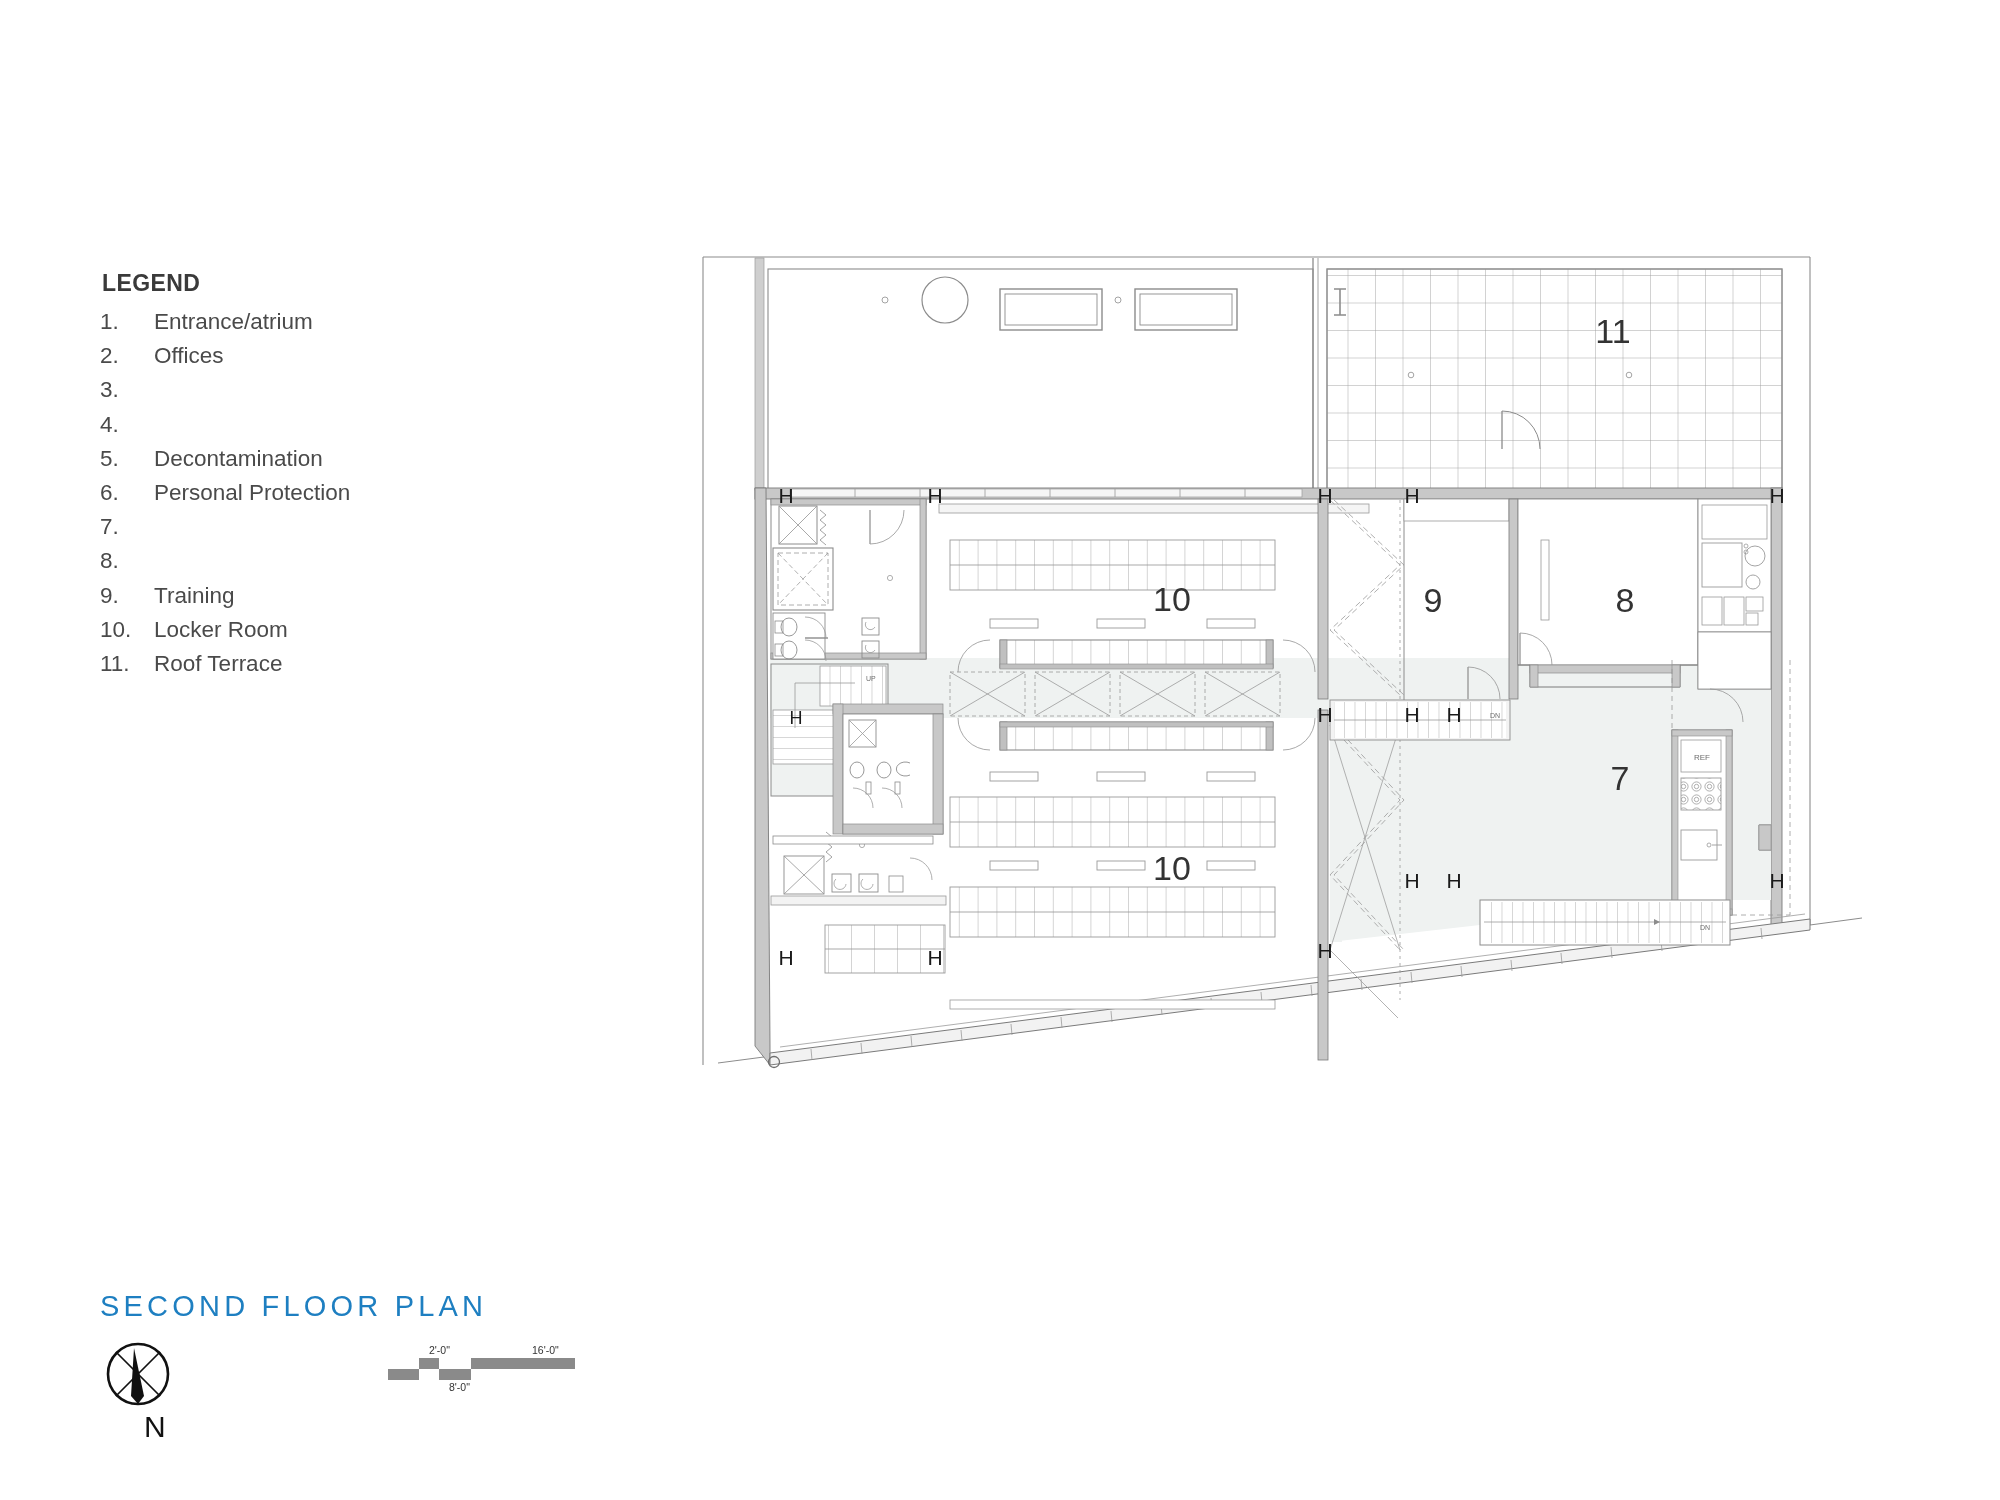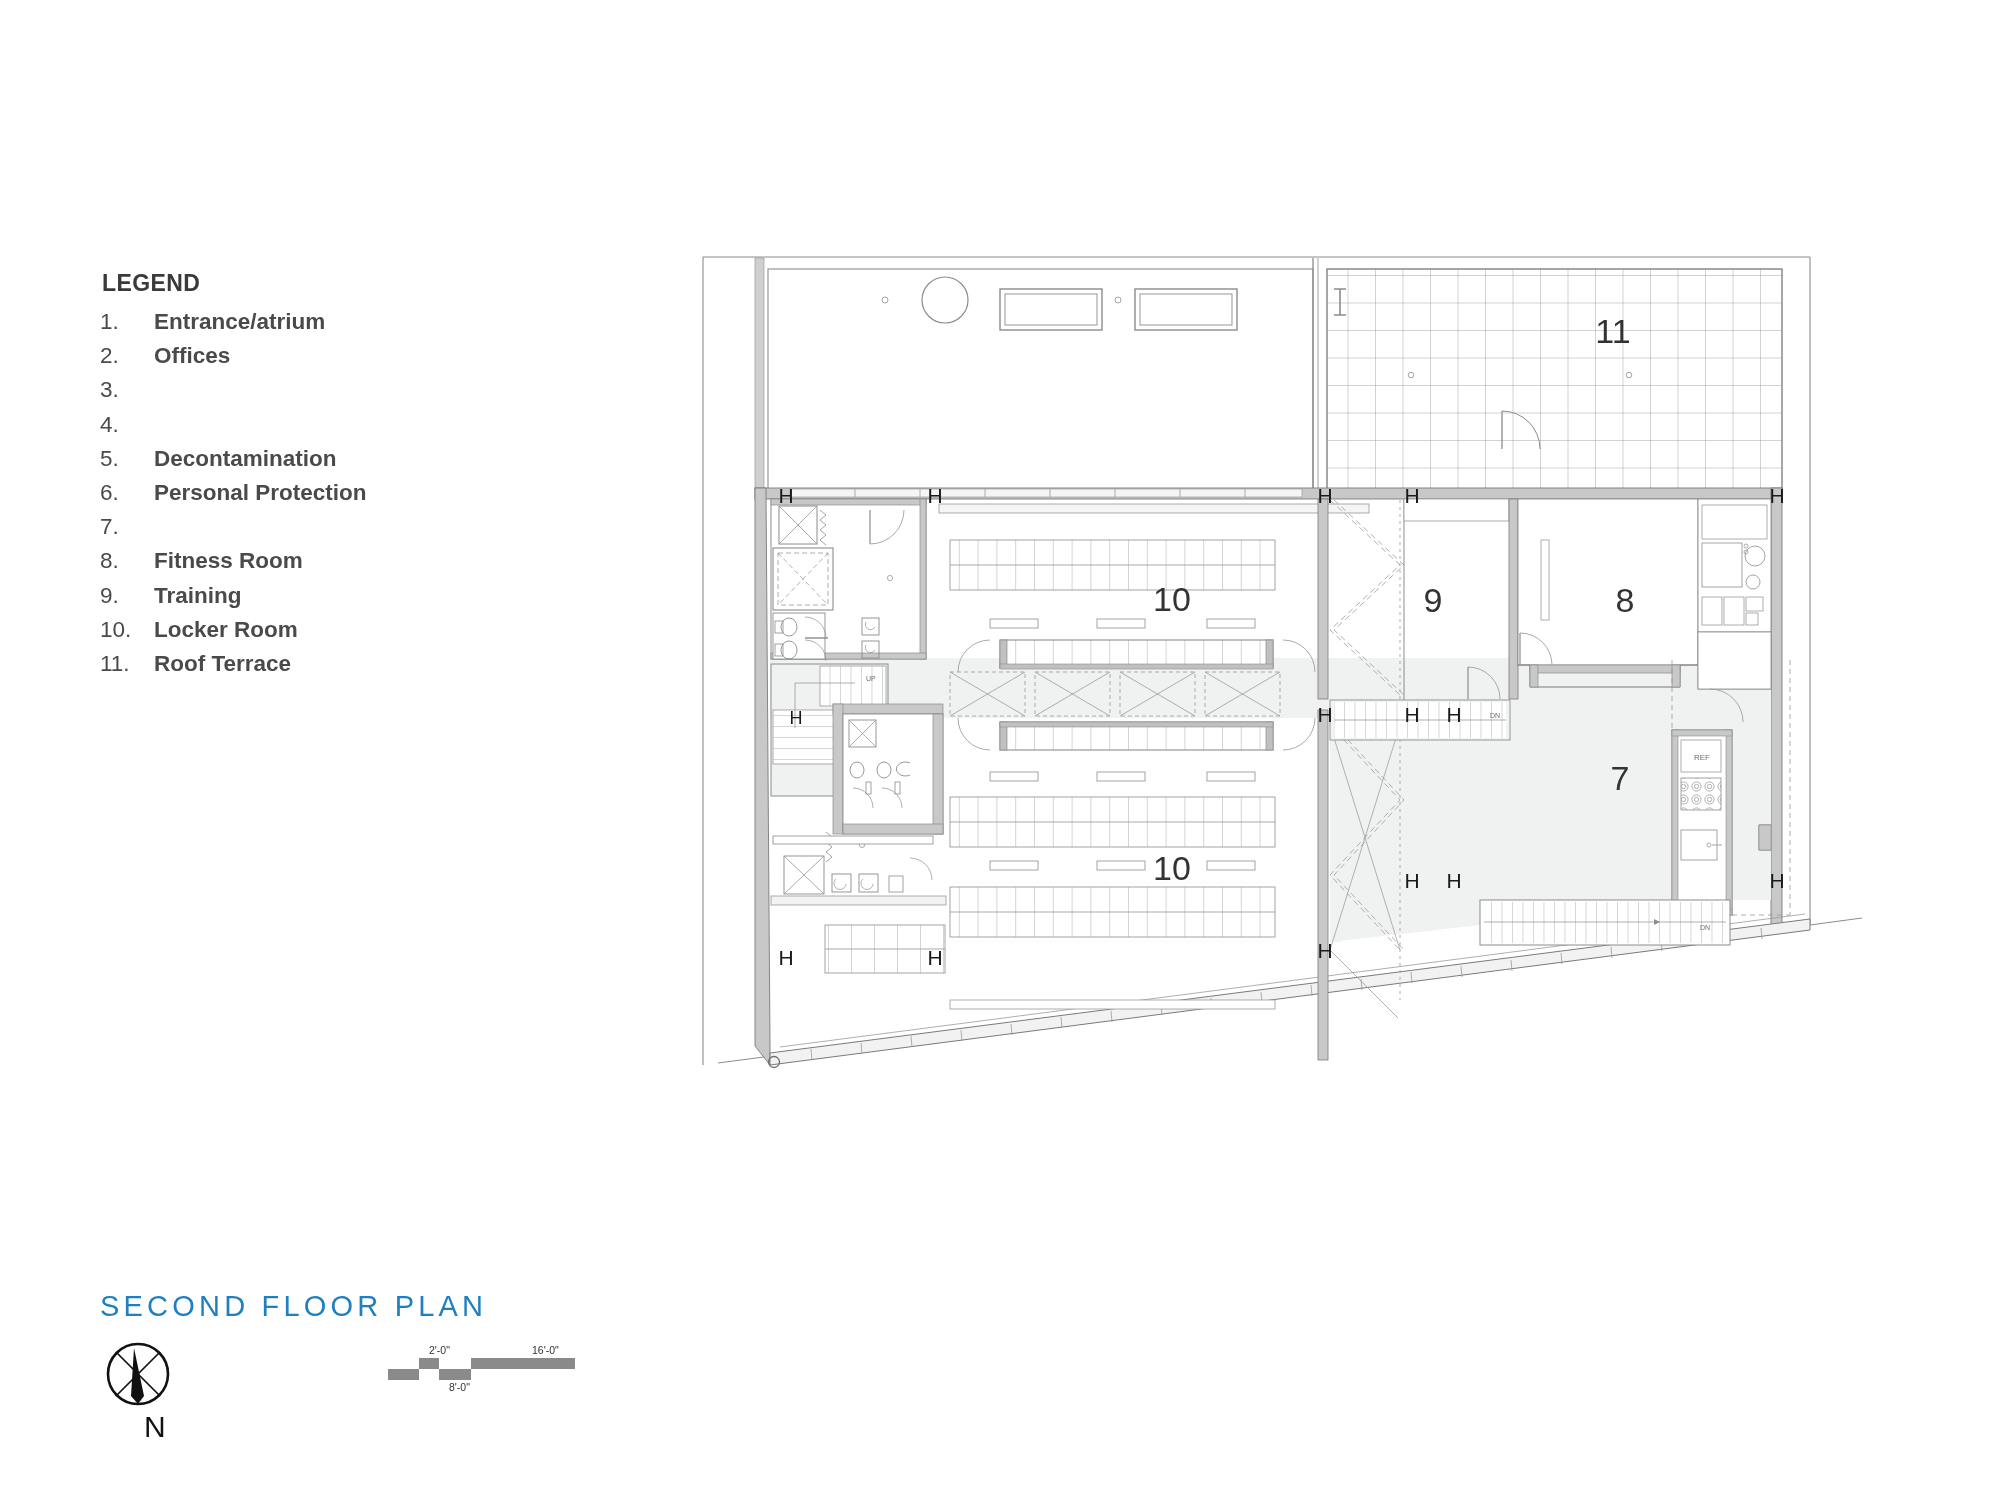--- a/index.html
+++ b/index.html
@@ -15,21 +15,21 @@
   #legend .legend-title{
     font-size:23px;font-weight:bold;color:#3a3a3a;letter-spacing:0.4px;
     line-height:1.0;margin:0 0 10px 2px;
   }
   #legend ol{list-style:none;margin:0;padding:0;}
   #legend li{
     display:flex;font-size:22.5px;color:#4a4a4a;line-height:1.52;
     white-space:nowrap;
   }
   #legend li .num{width:54px;flex:none;text-align:left;}
-  #legend li .lbl{flex:1;font-weight:bold;}
+  #legend li .lbl{flex:1;}
 
   
   #plan-title{
     position:absolute;left:100px;top:1290px;
     font-size:29px;letter-spacing:4.2px;color:#1e7fc1;font-weight:400;
     white-space:nowrap;
   }
 
   
   #north{position:absolute;left:98px;top:1334px;width:110px;height:120px;}
@@ -72,21 +72,20 @@
       </li>
     <li>
         <span class="num">6.</span>
         <span class="lbl">Personal Protection</span>
       </li>
     <li>
         <span class="num">7.</span>
       </li>
     <li>
         <span class="num">8.</span>
-        <span class="lbl">Fitness Room</span>
       </li>
     <li>
         <span class="num">9.</span>
         <span class="lbl">Training</span>
       </li>
     <li>
         <span class="num">10.</span>
         <span class="lbl">Locker Room</span>
       </li>
     <li>

